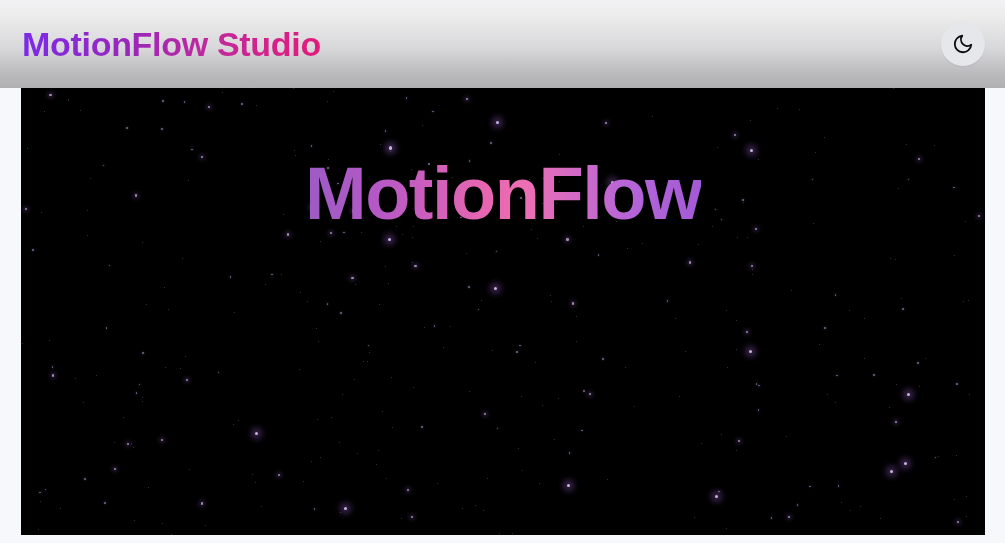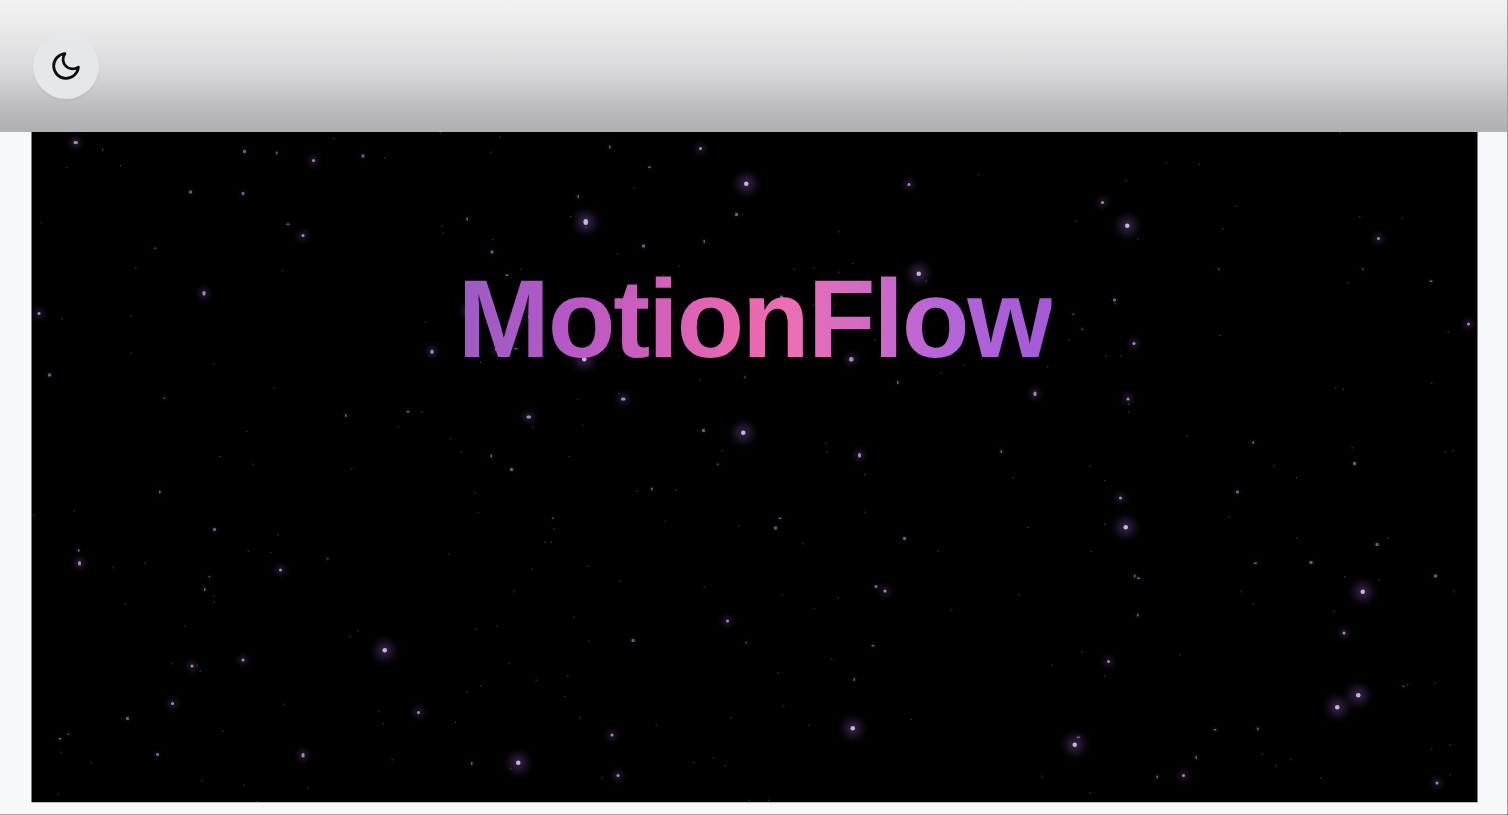--- a/index.html
+++ b/index.html
@@ -96,21 +96,21 @@
   .hero-content {
     position: absolute;
     left: 0;
     top: 0;
     width: 100%;
     height: 100%;
     display: flex;
     flex-direction: column;
     align-items: center;
     justify-content: flex-start;
-    padding-top: 88px;
+    padding-top: 69px;
     z-index: 3;
   }
 
   .hero-title {
     font-size: 74px;
     font-weight: bold;
     line-height: 1;
     letter-spacing: -1.5px;
     background: linear-gradient(90deg, #9b5cc4 0%, #b558c6 18%, #e866b0 46%, #ec6fb4 56%, #b565d8 82%, #a35ad6 100%);
     -webkit-background-clip: text;
@@ -148,20 +148,21 @@
     height: 8px;
     background: #f7f8fb;
   }
 </style>
 </head>
 <body>
 
 <div class="app">
 
   <header class="app-header">
+    <div class="brand-title">MotionFlow Studio</div>
 
     <button class="theme-toggle" aria-label="Toggle dark mode">
       <span>
         <svg width="22" height="22" viewBox="0 0 24 24" fill="none" stroke="#0d0d0d" stroke-width="2" stroke-linecap="round" stroke-linejoin="round">
           <path d="M21 12.79A9 9 0 1 1 11.21 3 7 7 0 0 0 21 12.79z"></path>
         </svg>
       </span>
     </button>
   </header>
 

